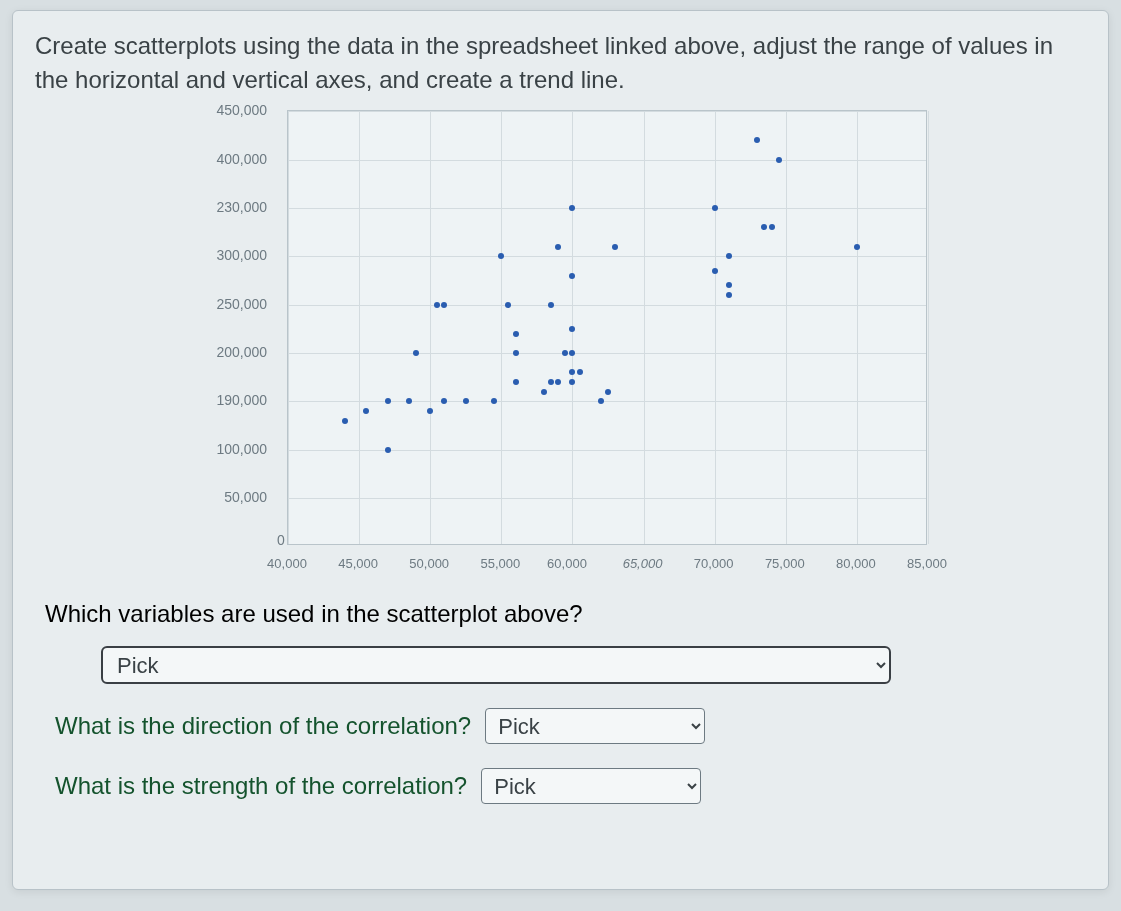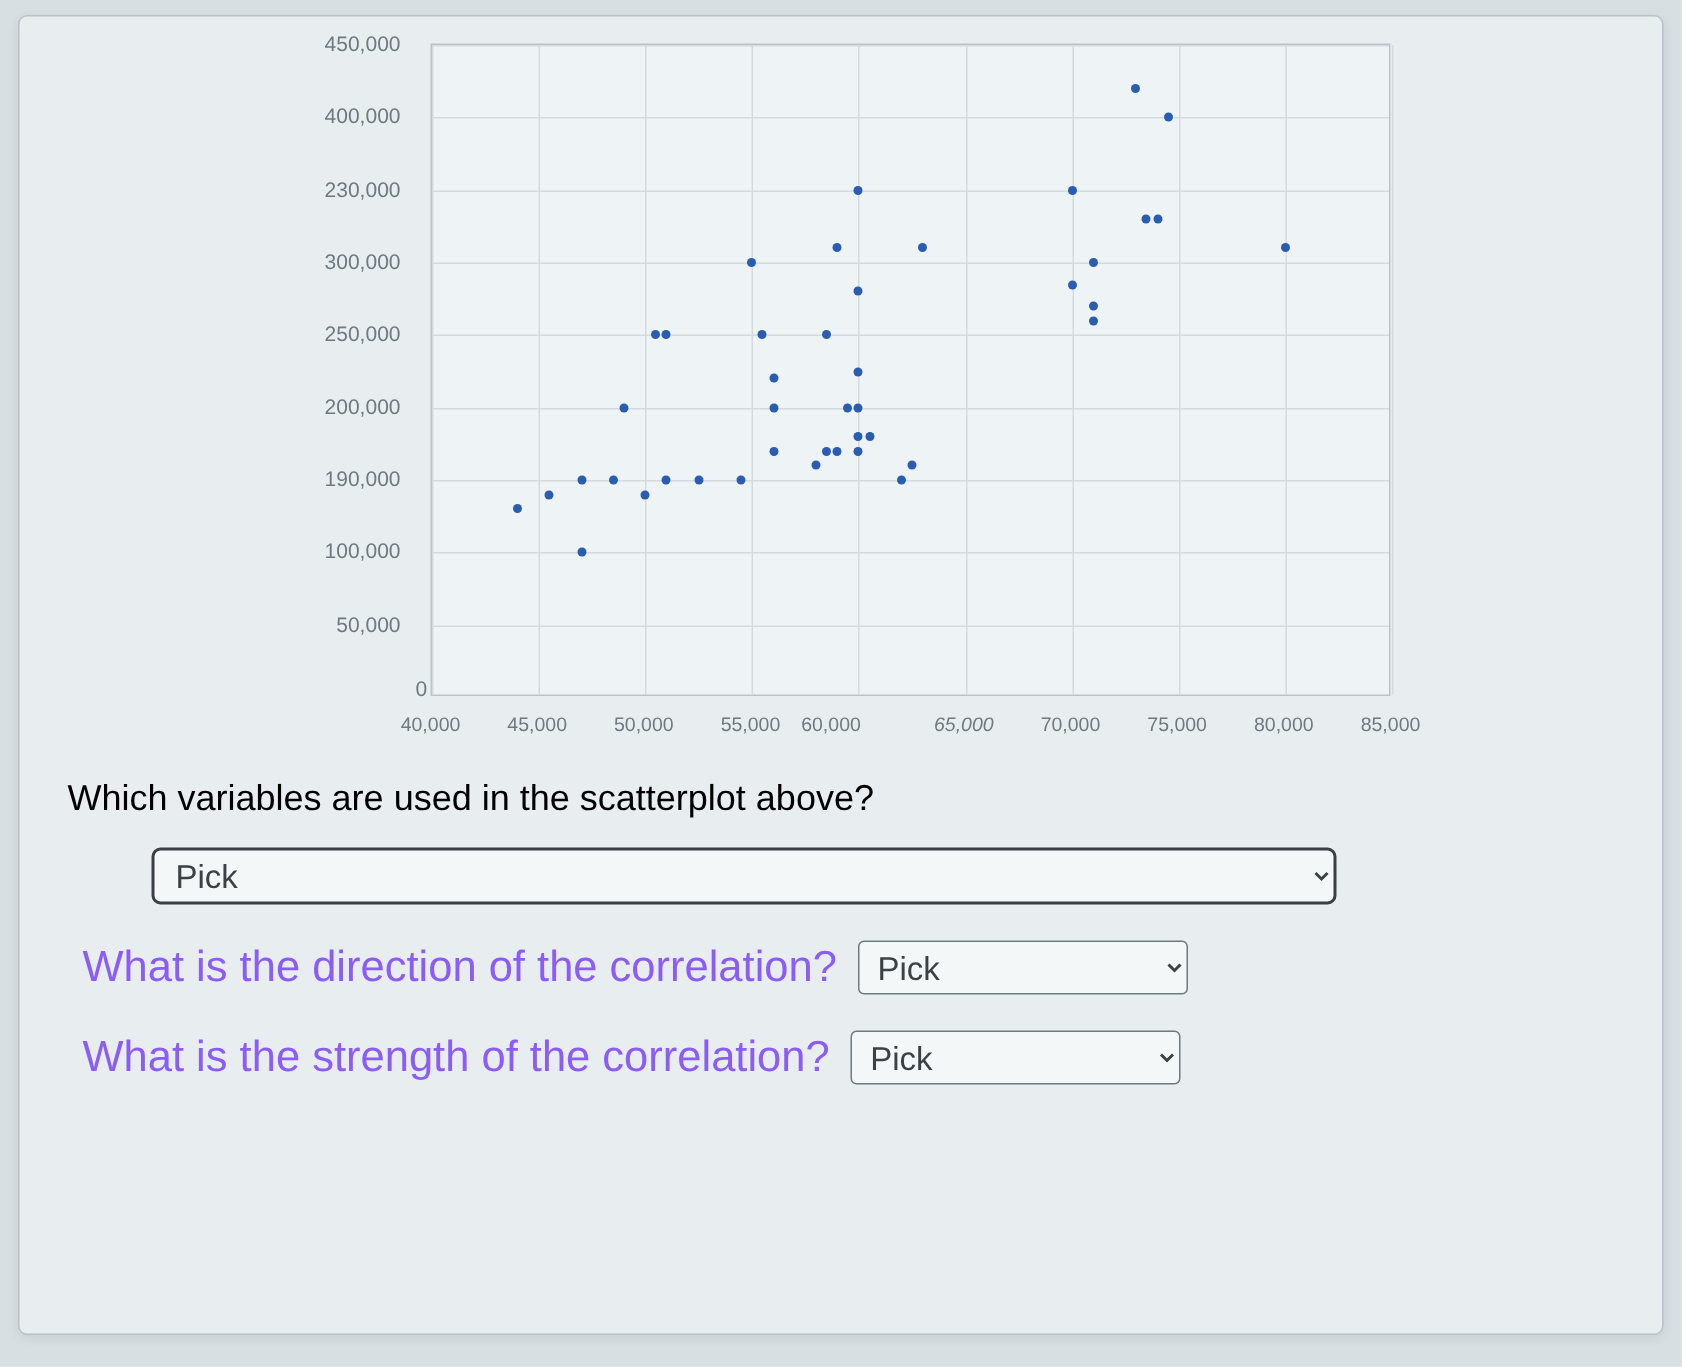--- a/index.html
+++ b/index.html
@@ -106,38 +106,39 @@
     color: #3a4246;
   }
   .q-row {
     margin-top: 24px;
     display: flex;
     align-items: center;
     gap: 14px;
     margin-left: 10px;
   }
   .q-row .label {
-    font-size: 29px;
-    color: #8b5cf6;
+    font-size: 24px;
+    color: #14532d;
   }
   .select-narrow {
     width: 220px;
     height: 36px;
     border: 1.5px solid #6d7a82;
     border-radius: 4px;
     background: #f4f7f8;
     font-size: 22px;
     padding: 2px 8px;
     color: #3a4246;
   }
 </style>
 </head>
 <body>
 
 <div class="panel">
+  <p class="instructions">Create scatterplots using the data in the spreadsheet linked above, adjust the range of values in the horizontal and vertical axes, and create a trend line.</p>
 
   <div class="chart-wrap">
     <div class="y-axis">
         <div class="y-tick" style="top: 0px;">450,000</div>
         <div class="y-tick" style="top: 48.3333px;">400,000</div>
         <div class="y-tick" style="top: 96.6667px;">230,000</div>
         <div class="y-tick" style="top: 145px;">300,000</div>
         <div class="y-tick" style="top: 193.333px;">250,000</div>
         <div class="y-tick" style="top: 241.667px;">200,000</div>
         <div class="y-tick" style="top: 290px;">190,000</div>
@@ -206,21 +207,21 @@
         <div class="dot" style="left: 490.667px; top: 48.3333px;"></div>
         <div class="dot" style="left: 476.444px; top: 116px;"></div>
         <div class="dot" style="left: 483.556px; top: 116px;"></div>
         <div class="dot" style="left: 568.889px; top: 135.333px;"></div>
       </div>
     <div class="x-axis">
         <div class="x-tick" style="left: 0px;">40,000</div>
         <div class="x-tick" style="left: 71.1111px;">45,000</div>
         <div class="x-tick" style="left: 142.222px;">50,000</div>
         <div class="x-tick" style="left: 213.333px;">55,000</div>
-        <div class="x-tick" style="left: 267px;">60,000</div>
+        <div class="x-tick" style="left: 280px;">60,000</div>
         <div class="x-tick" style="left: 355.556px; font-style: italic;">65,000</div>
         <div class="x-tick" style="left: 426.667px;">70,000</div>
         <div class="x-tick" style="left: 497.778px;">75,000</div>
         <div class="x-tick" style="left: 568.889px;">80,000</div>
         <div class="x-tick" style="left: 640px;">85,000</div>
       </div>
     <div class="origin-zero">0</div>
   </div>
 
   <div class="question-block">

